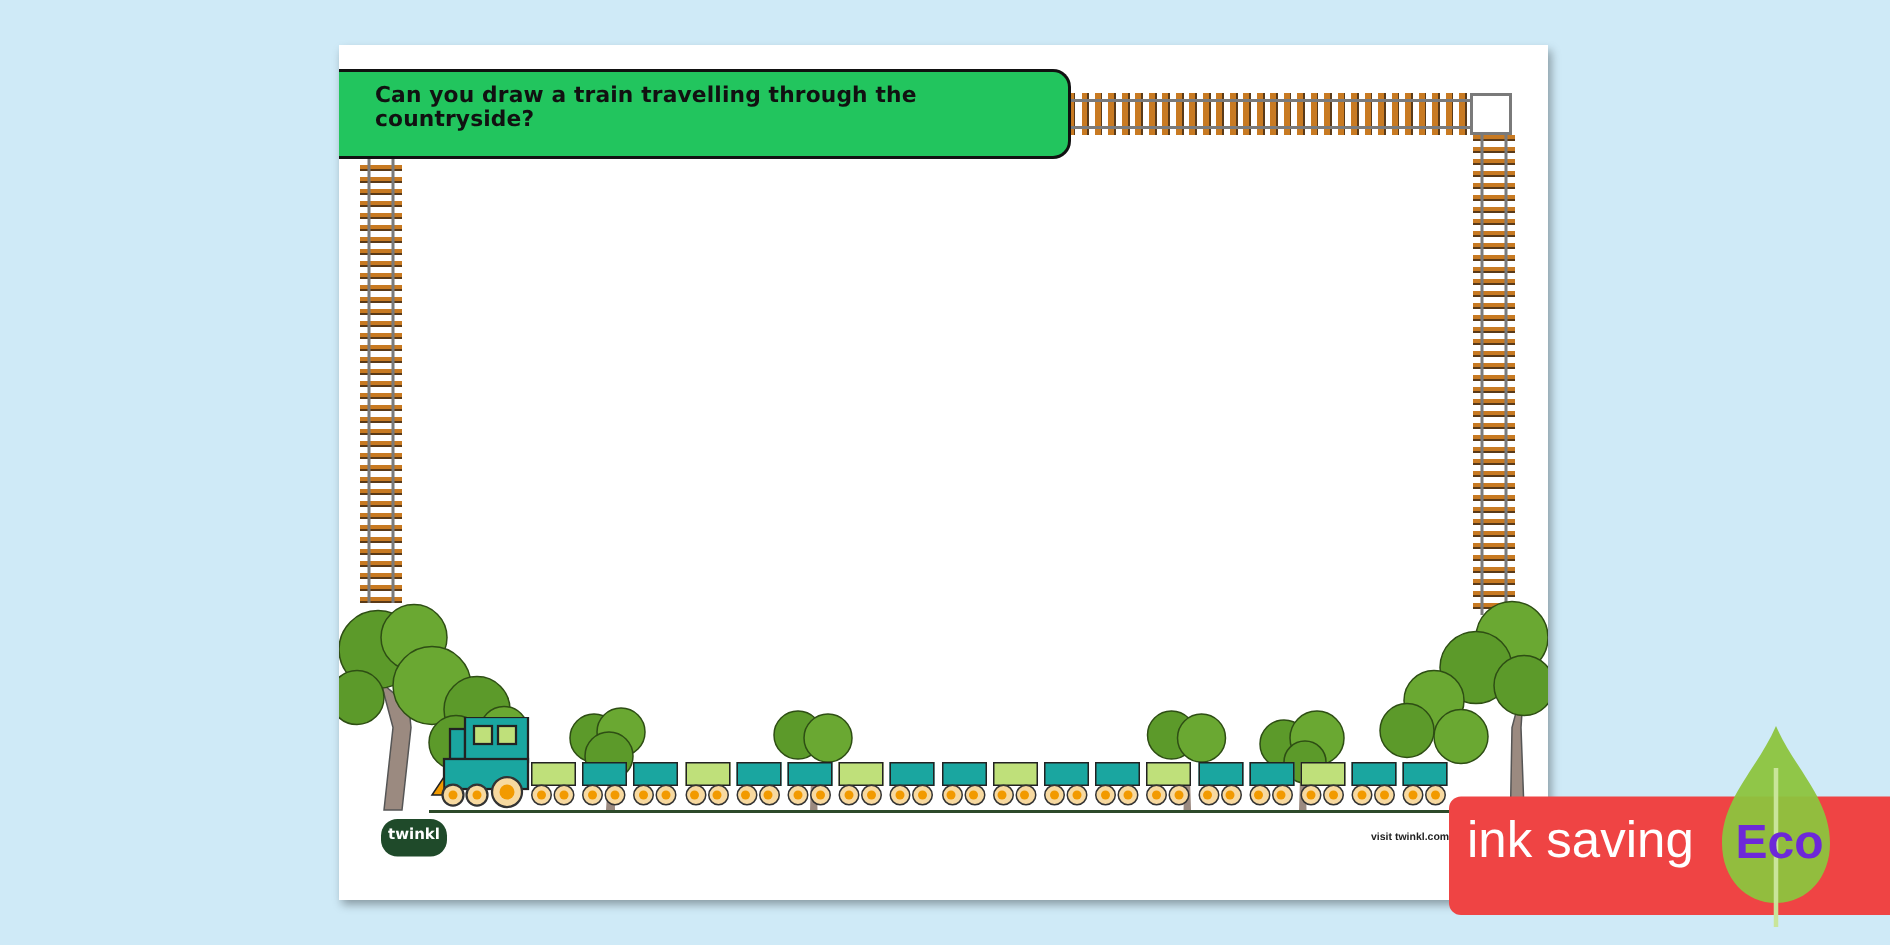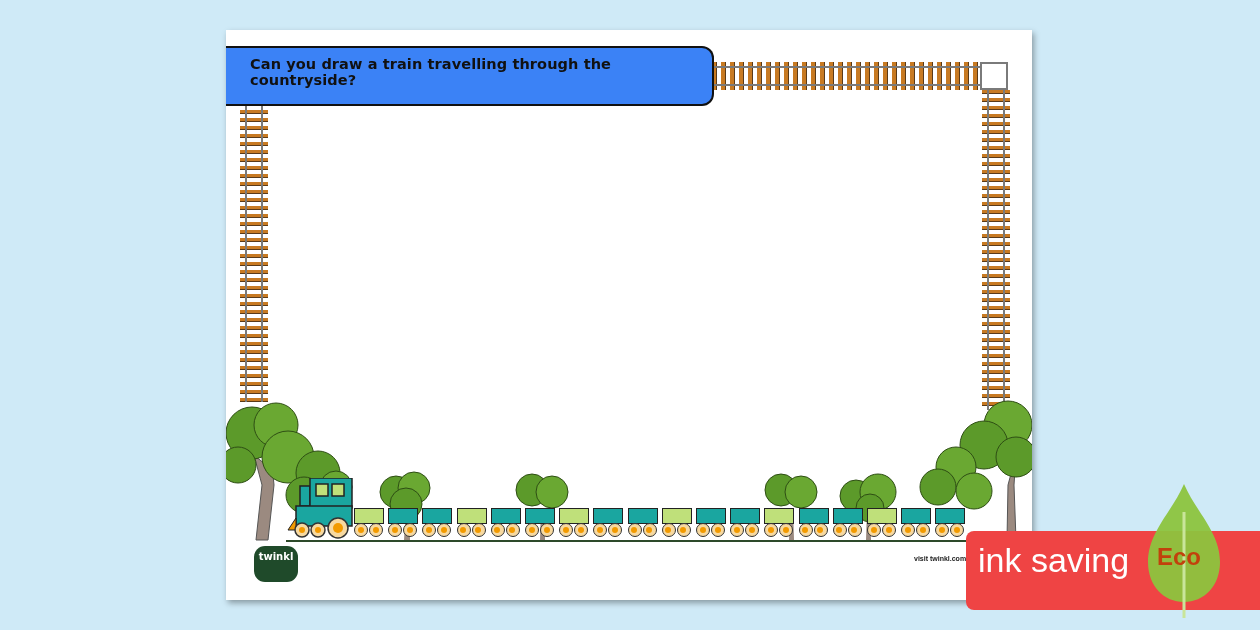--- a/index.html
+++ b/index.html
@@ -1,44 +1,44 @@
 <!DOCTYPE html>
 <html><head>
 <meta charset="utf-8">
 <style>
   html,body{margin:0;padding:0;}
   body{width:1260px;height:630px;background:#cfeaf7;position:relative;overflow:hidden;font-family:"DejaVu Sans",sans-serif;}
   .page{position:absolute;left:226px;top:30px;width:806px;height:570px;background:#fff;box-shadow:2px 3px 6px rgba(0,0,0,0.35);overflow:hidden;}
-  .prompt{position:absolute;left:-2px;top:16px;width:488px;height:56px;border:2px solid #111;border-left:none;border-radius:0 12px 12px 0;background:#3b82f6;z-index:3;}
+  .prompt{position:absolute;left:-2px;top:16px;width:488px;height:56px;border:2px solid #111;border-left:none;border-radius:0 12px 12px 0;background:#22c55e;z-index:3;}
   .prompt div{position:absolute;left:26px;font-family:"DejaVu Sans",sans-serif;font-weight:bold;font-size:14.5px;color:#111;letter-spacing:0.1px;}
   .prompt .l1{top:8px;}
   .prompt .l2{top:29px;}
   .track-h{position:absolute;height:28px;
     background:
       linear-gradient(#7a7a7a,#7a7a7a) 0 4px/100% 2px no-repeat,
       linear-gradient(#7a7a7a,#7a7a7a) 0 22px/100% 2px no-repeat,
       repeating-linear-gradient(90deg,#c87a22 0 4px,#5a3a18 4px 5px,#fff 5px 9px);}
   .track-v{position:absolute;width:28px;
     background:
       linear-gradient(90deg,#7a7a7a,#7a7a7a) 5px 0/2px 100% no-repeat,
       linear-gradient(90deg,#7a7a7a,#7a7a7a) 21px 0/2px 100% no-repeat,
       repeating-linear-gradient(180deg,#c87a22 0 3px,#5a3a18 3px 4px,#fff 4px 8px);}
   .corner{position:absolute;width:28px;height:28px;border:2px solid #7a7a7a;box-sizing:border-box;background:#fff;}
   .tree{position:absolute;}
   .ground{position:absolute;left:60px;top:510px;width:680px;height:2px;background:#2d4a2a;}
   .loco{position:absolute;}
   .car{position:absolute;top:478px;width:30px;height:16px;border:1.5px solid #222;box-sizing:border-box;}
   .wheel{position:absolute;top:493px;width:14px;height:14px;border-radius:50%;background:#f7d9a0;border:1.5px solid #333;box-sizing:border-box;}
   .wheel::after{content:"";position:absolute;left:2.5px;top:2.5px;width:6px;height:6px;border-radius:50%;background:#f29a00;}
-  .logo{position:absolute;left:28px;top:516px;width:44px;height:36px;background:#1f4a2a;border-radius:11px;color:#fff;font-family:"DejaVu Sans",sans-serif;font-weight:bold;font-size:10px;text-align:center;line-height:22px;}
+  .logo{position:absolute;left:28px;top:516px;width:44px;height:25px;background:#1f4a2a;border-radius:11px;color:#fff;font-family:"DejaVu Sans",sans-serif;font-weight:bold;font-size:10px;text-align:center;line-height:22px;}
   .footer-link{position:absolute;left:688px;top:525px;font-size:7px;font-weight:bold;color:#222;font-family:"Liberation Sans",sans-serif;}
   .eco{position:absolute;left:966px;top:531px;width:294px;height:79px;background:#ef4444;border-radius:8px 0 0 8px;padding-left:36px;}
   .eco-label{position:absolute;left:12px;top:10px;color:#fff;font-family:"Liberation Sans",sans-serif;font-size:34px;}
   .leaf{position:absolute;left:1146px;top:482px;width:76px;height:140px;}
-  .eco-word{position:absolute;left:1157px;top:543px;color:#c2410c;font-family:"Liberation Sans",sans-serif;font-weight:bold;font-size:24px;}
+  .eco-word{position:absolute;left:1157px;top:543px;color:#6d28d9;font-family:"Liberation Sans",sans-serif;font-weight:bold;font-size:32px;}
 </style>
 </head>
 <body>
 
 <div class="page">
 
   <div class="track-h" style="left:486px;top:32px;width:268px;"></div>
   <div class="corner" style="left:754px;top:32px;"></div>
   <div class="track-v" style="left:756px;top:60px;height:320px;"></div>
   <div class="track-v" style="left:14px;top:72px;height:300px;"></div>

